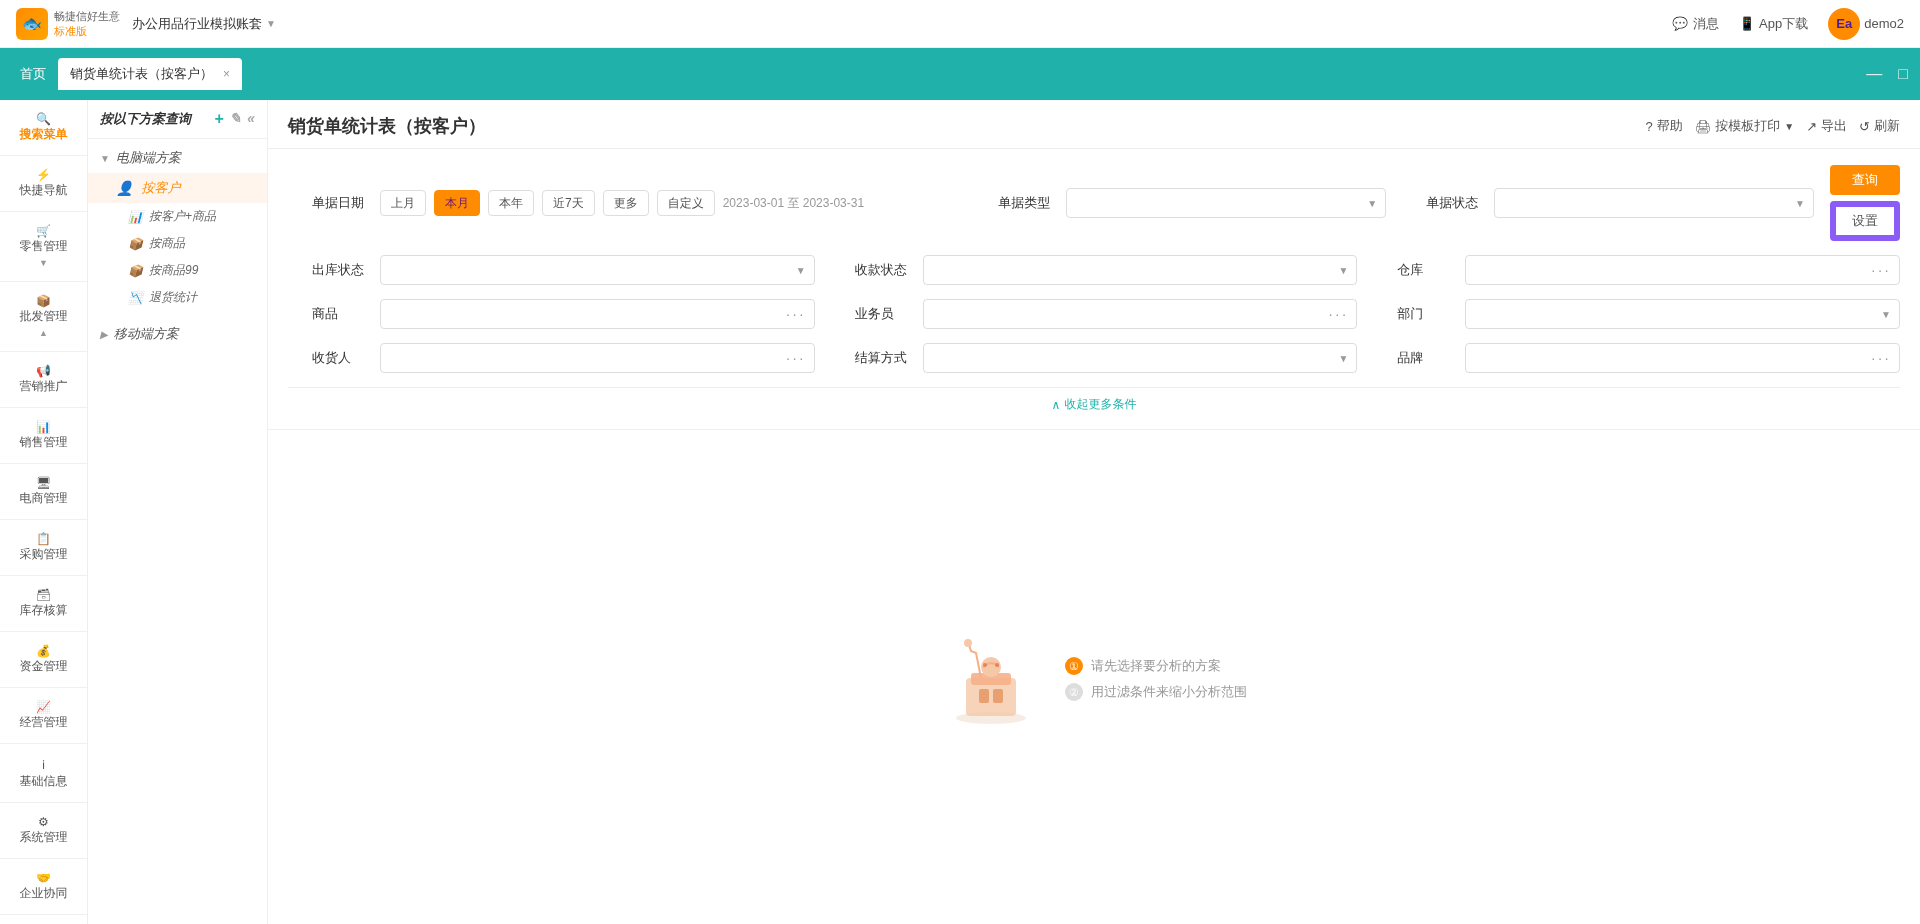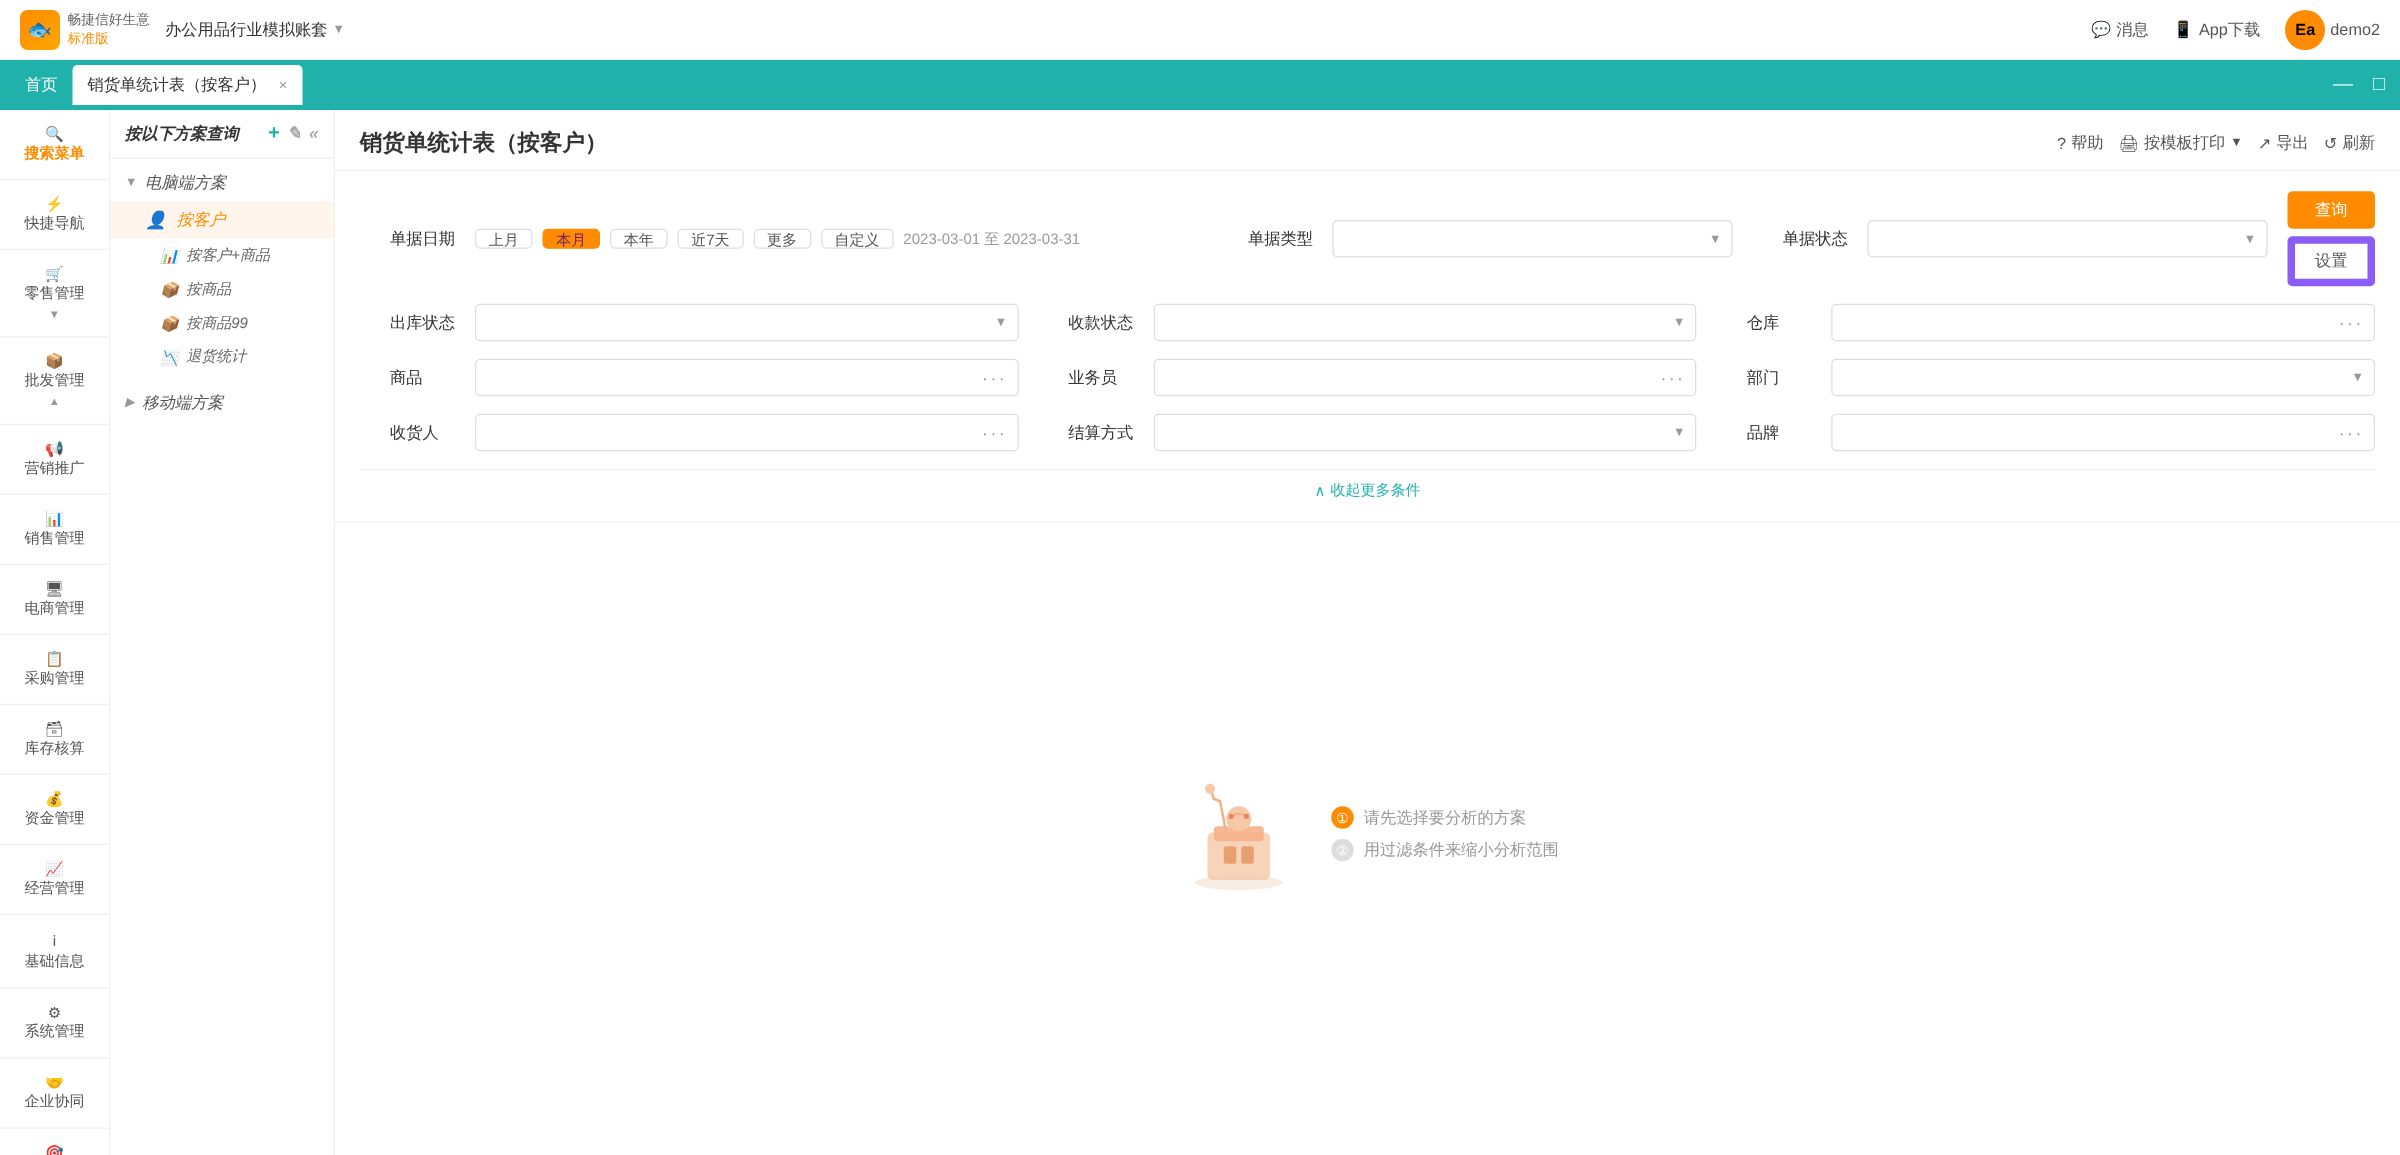--- a/index.html
+++ b/index.html
@@ -44,26 +44,26 @@
     }
     .nav-action {
       display: flex; align-items: center; gap: 4px;
       color: #555; font-size: 13px; cursor: pointer;
     }
     .user-avatar {
       width: 32px; height: 32px;
       background: #ff8c00;
       border-radius: 50%;
       display: flex; align-items: center; justify-content: center;
-      color: #000000; font-size: 13px; font-weight: bold;
+      color: #4c1d95; font-size: 13px; font-weight: bold;
     }
 
     
     .tab-bar {
-      height: 40px;
+      height: 52px;
       background: #20b2aa;
       display: flex;
       align-items: center;
       padding: 0 8px;
     }
     .tab-item {
       height: 32px;
       padding: 0 12px;
       display: flex; align-items: center; gap: 6px;
       border-radius: 4px 4px 0 0;
@@ -208,21 +208,21 @@
       display: flex; align-items: center; justify-content: space-between;
     }
     .filter-input .caret { color: #999; font-size: 10px; }
     .filter-input .dots { color: #999; font-size: 14px; letter-spacing: 2px; }
 
     
     .date-filter {
       display: flex; align-items: center; gap: 8px;
     }
     .date-btn {
-      height: 16px; padding: 0 10px;
+      height: 26px; padding: 0 10px;
       border: 1px solid #ddd; border-radius: 4px;
       background: #fff; font-size: 12px; color: #555; cursor: pointer;
     }
     .date-btn.active {
       background: #ff8c00; color: #701a75; border-color: #ff8c00;
     }
     .date-range-text { font-size: 12px; color: #999; }
     .btn-query {
       background: #ff8c00; color: #fff;
       border: none; border-radius: 4px;

